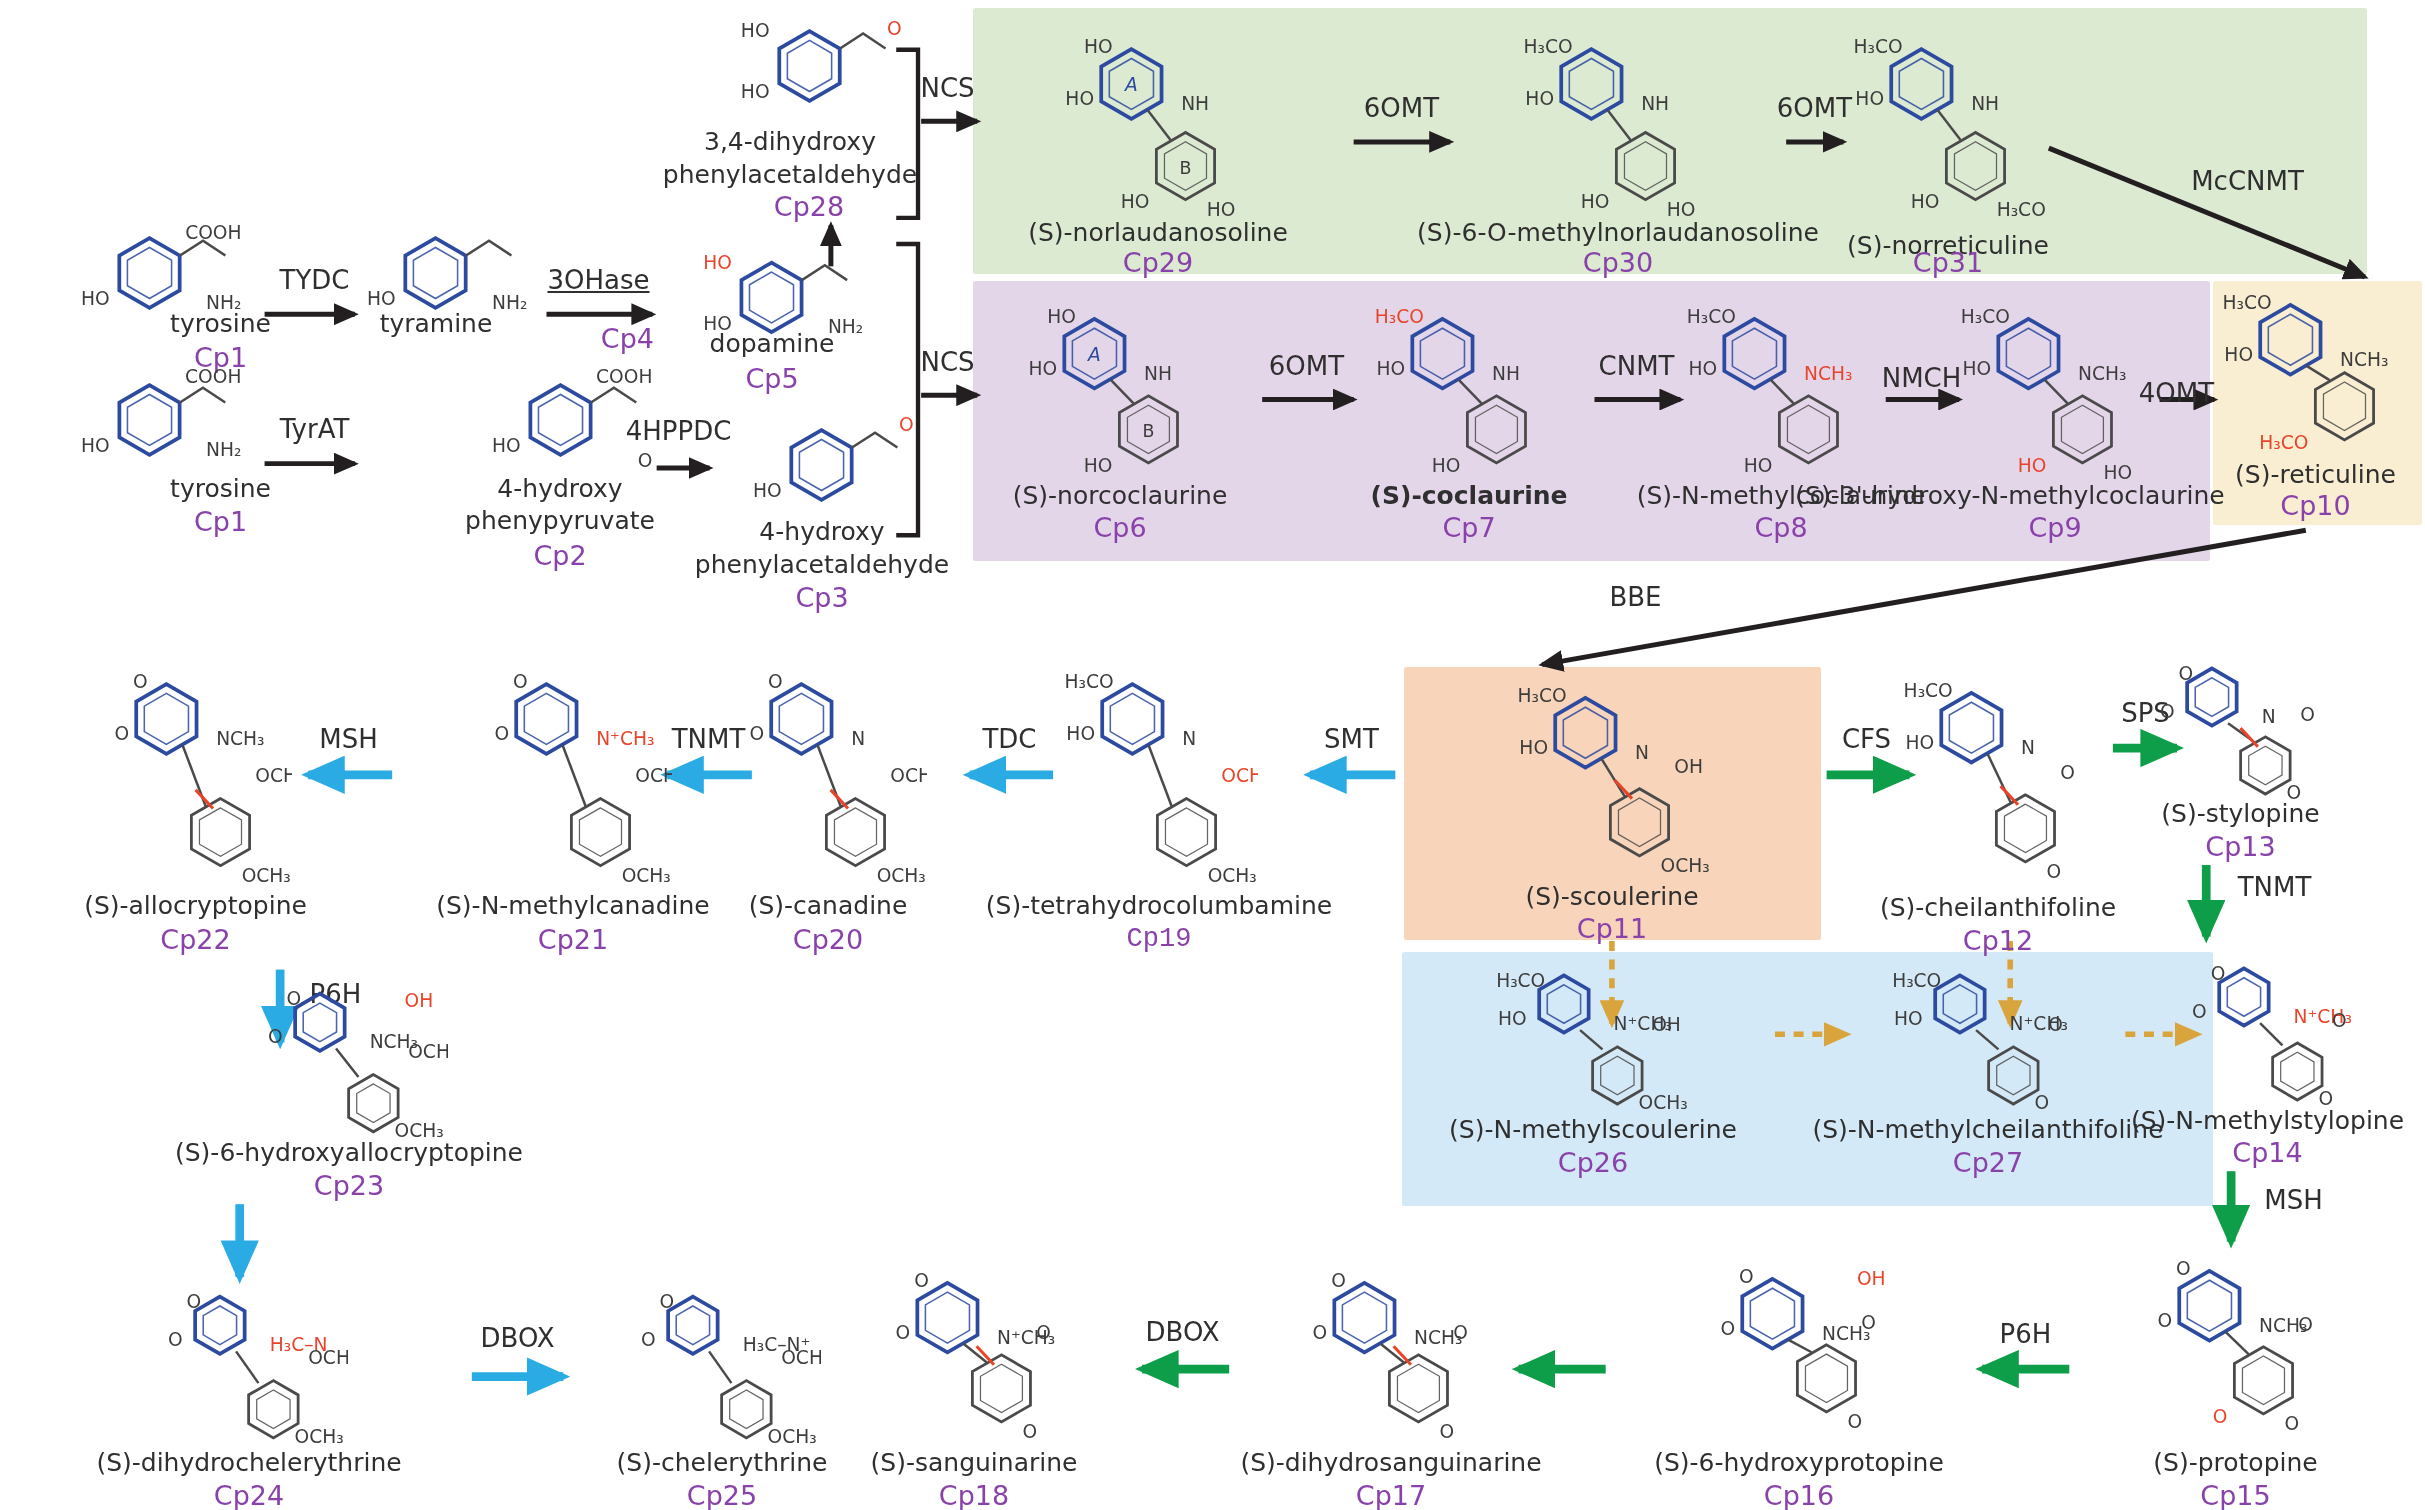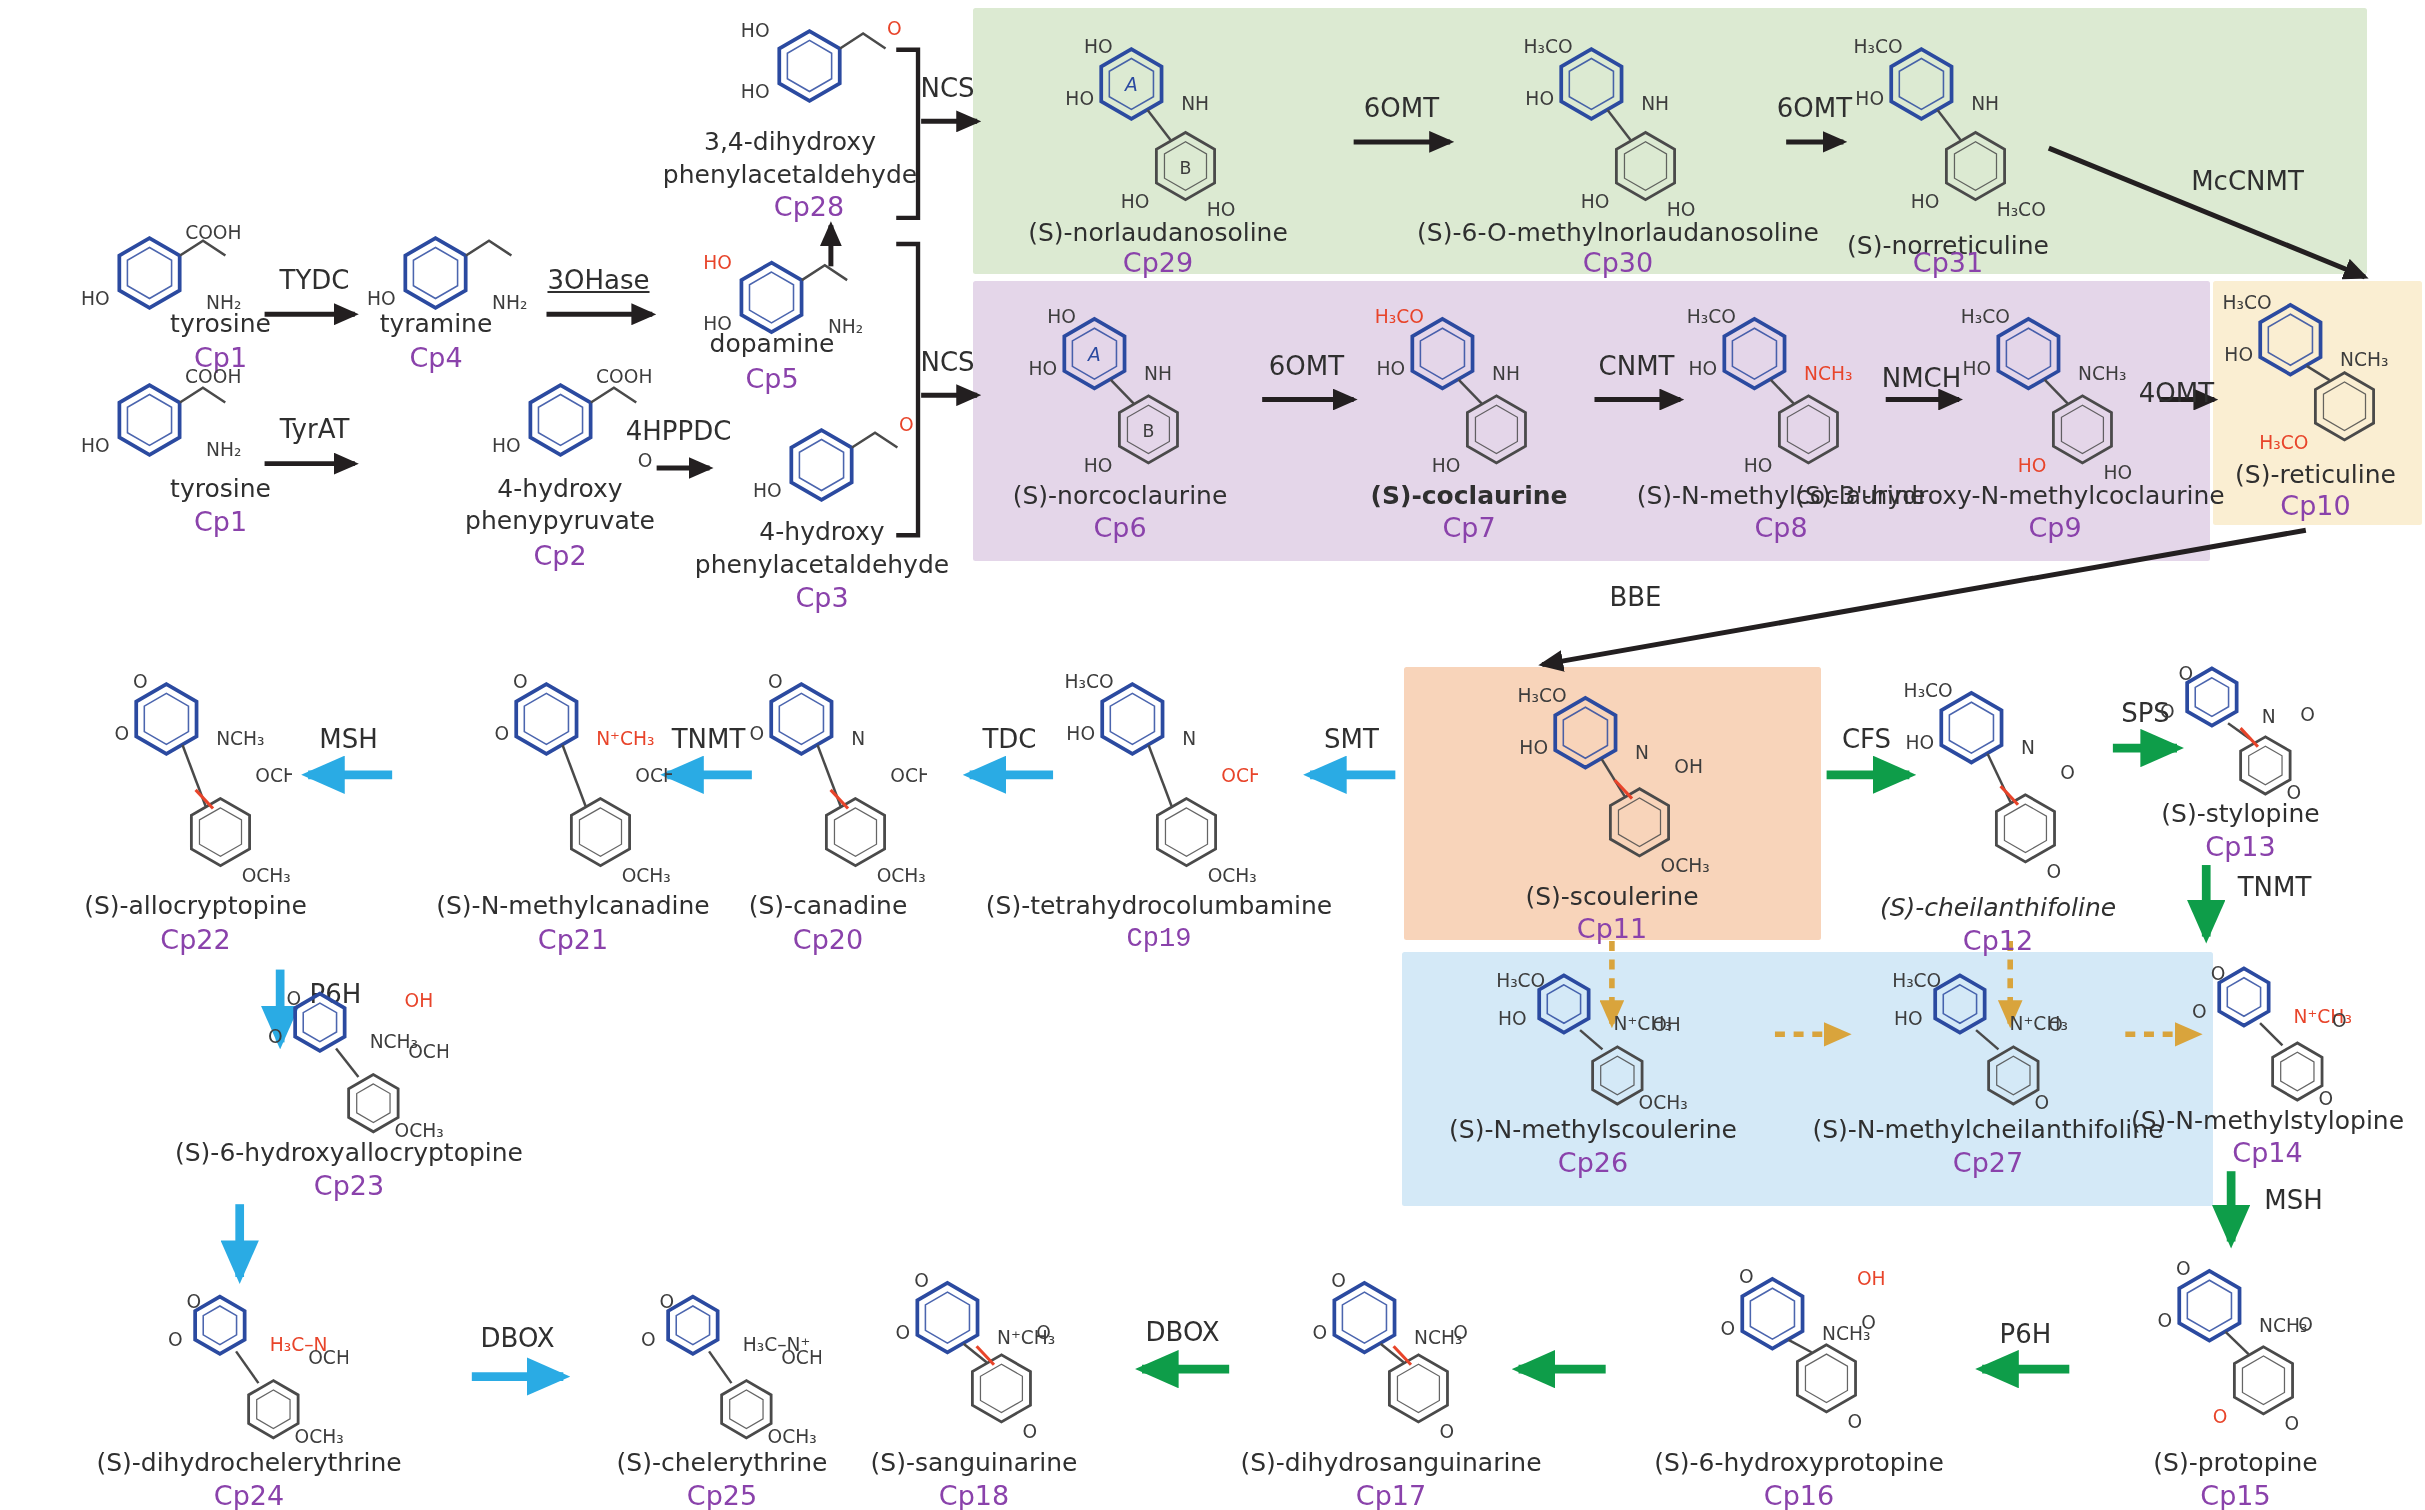--- a/index.html
+++ b/index.html
@@ -114,21 +114,21 @@
     <div class="mol" style="left: 342px; top: 212px;">
       <svg width="187" height="112" viewBox="0 0 300 180">
         <polygon points="150.0,42.0 101.5,70.0 101.5,126.0 150.0,154.0 198.5,126.0 198.5,70.0" fill="none" stroke="#2b4aa0" stroke-width="6"></polygon>
         <polygon points="150.0,57.0 114.5,77.5 114.5,118.5 150.0,139.0 185.5,118.5 185.5,77.5" fill="none" stroke="#2b4aa0" stroke-width="2.5" opacity="0.85"></polygon>
         <polyline points="199,70 236,46 272,70" fill="none" stroke="#4a4a4a" stroke-width="4"></polyline>
         <text x="86" y="150" font-size="30" font-family="DejaVu Sans, Liberation Sans, sans-serif" text-anchor="end" fill="#3d3d3d">HO</text>
         <text x="298" y="156" font-size="30" font-family="DejaVu Sans, Liberation Sans, sans-serif" text-anchor="end" fill="#3d3d3d">NH₂</text>
       </svg>
     </div>
     <div class="nm" style="left: 218px; width: 436px; top: 308px; text-align: center;">tyramine</div>
-    <div class="cp" style="left: 218px; width: 436px; top: 342px;">Cp4</div>
+    <div class="cp" style="left: 218px; width: 436px; top: 323px; text-align: right;">Cp4</div>
     <div class="mol" style="left: 678px; top: 246px;">
       <svg width="187" height="93" viewBox="0 0 300 150">
         <polygon points="150.0,27.0 101.5,55.0 101.5,111.0 150.0,139.0 198.5,111.0 198.5,55.0" fill="none" stroke="#2b4aa0" stroke-width="6"></polygon>
         <polygon points="150.0,42.0 114.5,62.5 114.5,103.5 150.0,124.0 185.5,103.5 185.5,62.5" fill="none" stroke="#2b4aa0" stroke-width="2.5" opacity="0.85"></polygon>
         <polyline points="199,55 236,31 272,55" fill="none" stroke="#4a4a4a" stroke-width="4"></polyline>
         <text x="86" y="37" font-size="30" font-family="DejaVu Sans, Liberation Sans, sans-serif" text-anchor="end" fill="#e8442a">HO</text>
         <text x="86" y="135" font-size="30" font-family="DejaVu Sans, Liberation Sans, sans-serif" text-anchor="end" fill="#3d3d3d">HO</text>
         <text x="298" y="141" font-size="30" font-family="DejaVu Sans, Liberation Sans, sans-serif" text-anchor="end" fill="#3d3d3d">NH₂</text>
       </svg>
     </div>
@@ -403,21 +403,21 @@
         <polygon points="205.0,203.0 171.2,222.5 171.2,261.5 205.0,281.0 238.8,261.5 238.8,222.5" fill="none" stroke="#4a4a4a" stroke-width="2" opacity="0.85"></polygon>
         <line x1="144" y1="122" x2="181" y2="200" stroke="#4a4a4a" stroke-width="4"></line>
         <line x1="165" y1="174" x2="193" y2="204" stroke="#e8442a" stroke-width="5"></line>
         <text x="88" y="30" font-size="30" font-family="DejaVu Sans, Liberation Sans, sans-serif" text-anchor="end" fill="#3d3d3d">H₃CO</text>
         <text x="58" y="114" font-size="30" font-family="DejaVu Sans, Liberation Sans, sans-serif" text-anchor="end" fill="#3d3d3d">HO</text>
         <text x="198" y="122" font-size="30" font-family="DejaVu Sans, Liberation Sans, sans-serif" text-anchor="start" fill="#3d3d3d">N</text>
         <text x="261" y="162" font-size="30" font-family="DejaVu Sans, Liberation Sans, sans-serif" text-anchor="start" fill="#3d3d3d">O</text>
         <text x="239" y="322" font-size="30" font-family="DejaVu Sans, Liberation Sans, sans-serif" text-anchor="start" fill="#3d3d3d">O</text>
       </svg>
     </div>
-    <div class="nm" style="left: 1780px; width: 436px; top: 892px; font-style: italic;">(S)-cheilanthifoline</div>
+    <div class="nm" style="left: 1780px; width: 436px; top: 892px;">(S)-cheilanthifoline</div>
     <div class="cp" style="left: 1780px; width: 436px; top: 925px;">Cp12</div>
     <div class="mol" style="left: 2141px; top: 661px;">
       <svg width="199" height="143" viewBox="0 0 320 230">
         <polygon points="114.0,12.0 74.2,35.0 74.2,81.0 114.0,104.0 153.8,81.0 153.8,35.0" fill="none" stroke="#2b4aa0" stroke-width="6"></polygon>
         <polygon points="114.0,27.0 87.2,42.5 87.2,73.5 114.0,89.0 140.8,73.5 140.8,42.5" fill="none" stroke="#2b4aa0" stroke-width="2.5" opacity="0.85"></polygon>
         <polygon points="200.0,122.0 160.2,145.0 160.2,191.0 200.0,214.0 239.8,191.0 239.8,145.0" fill="none" stroke="#4a4a4a" stroke-width="4.5"></polygon>
         <polygon points="200.0,137.0 173.2,152.5 173.2,183.5 200.0,199.0 226.8,183.5 226.8,152.5" fill="none" stroke="#4a4a4a" stroke-width="2" opacity="0.85"></polygon>
         <line x1="140" y1="100" x2="176" y2="126" stroke="#4a4a4a" stroke-width="4"></line>
         <line x1="160" y1="108" x2="188" y2="138" stroke="#e8442a" stroke-width="5"></line>
         <text x="84" y="30" font-size="30" font-family="DejaVu Sans, Liberation Sans, sans-serif" text-anchor="end" fill="#3d3d3d">O</text>

